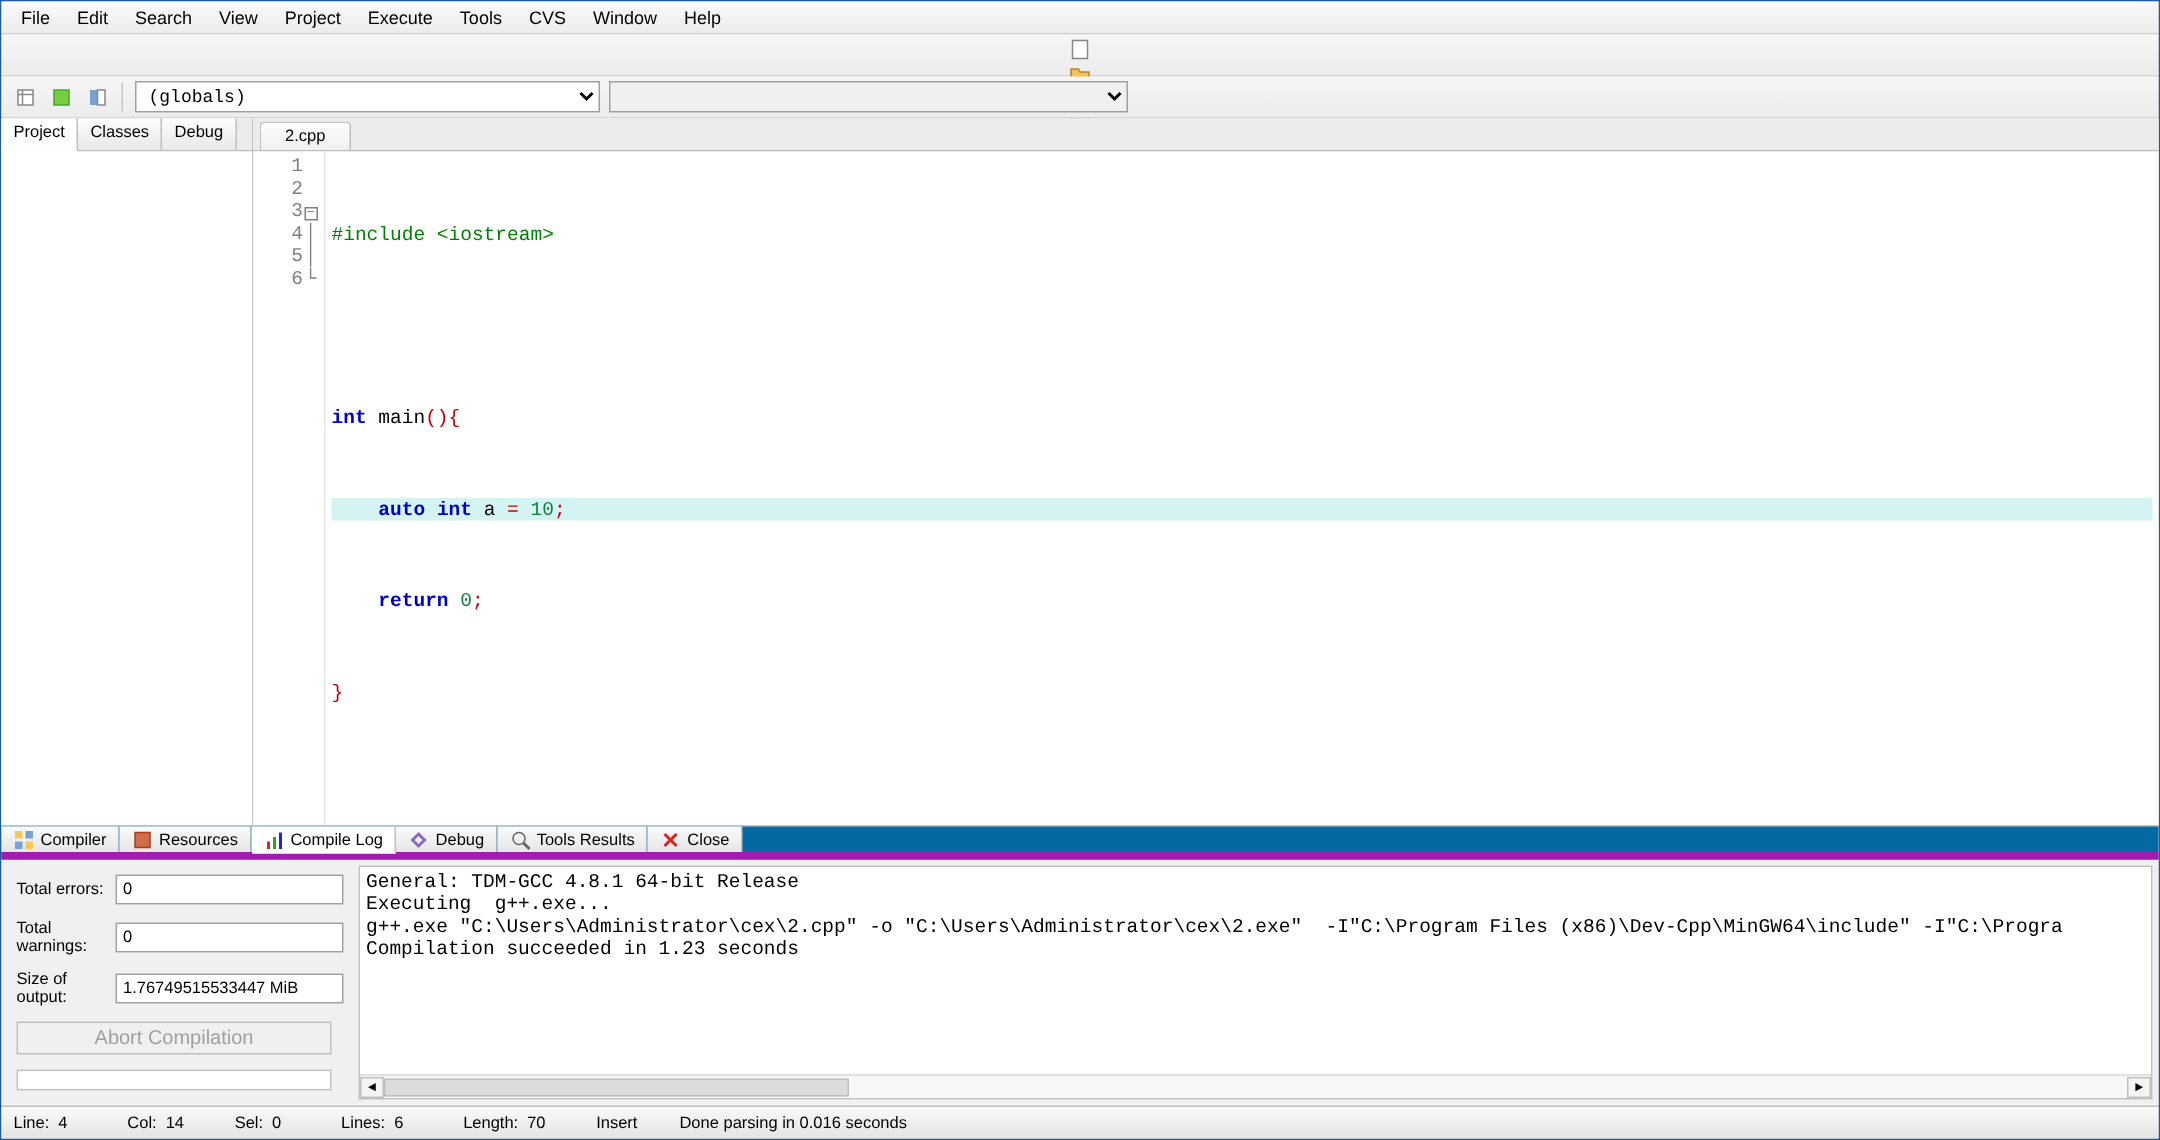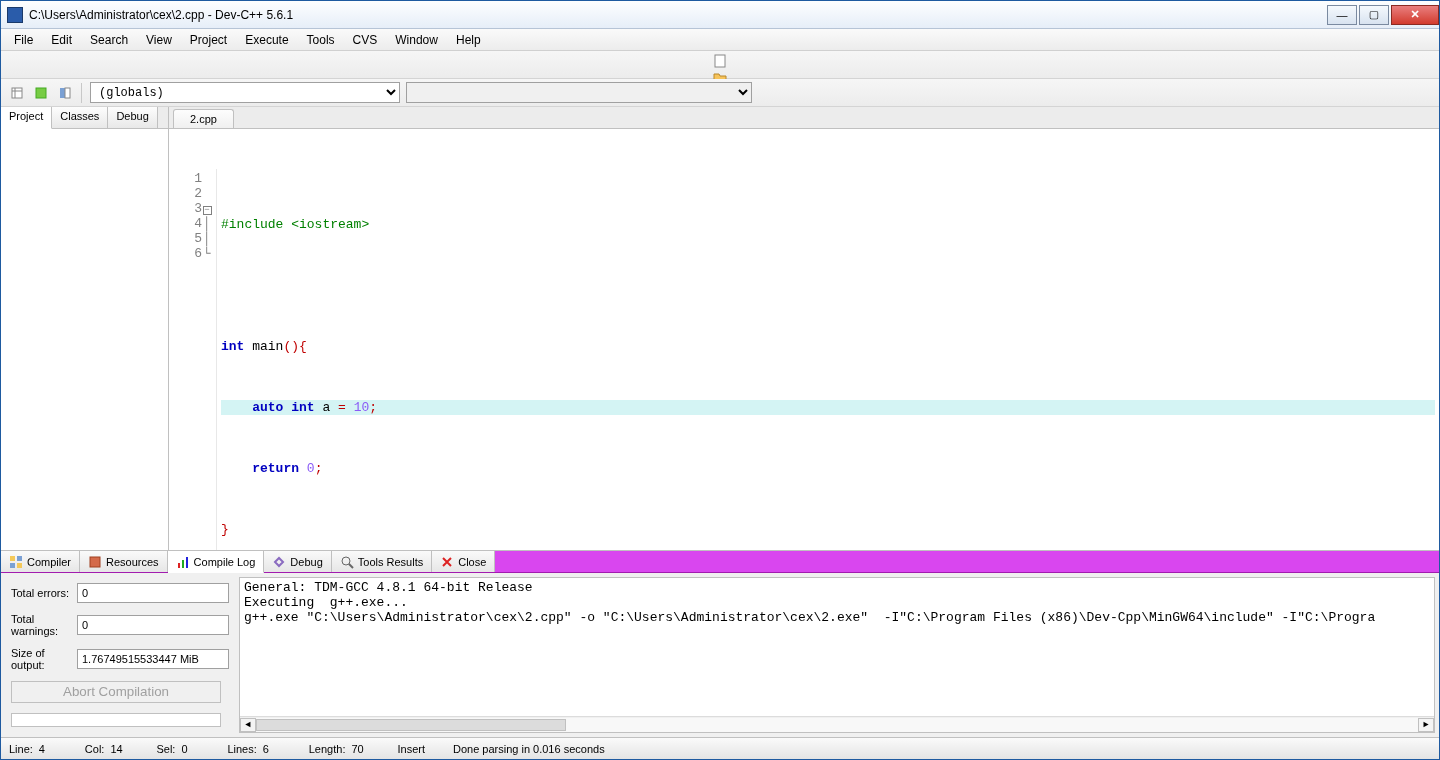--- a/index.html
+++ b/index.html
@@ -19,37 +19,37 @@
 .tbl-shape { width:14px; height:14px; }
 .compiler-select { height: 21px; width: 270px; border:1px solid #a0a0a0; background:#fff; font-family: "Courier New", monospace; font-size:12px; padding:1px 4px; margin-left:4px;}
 .row2 { height: 28px; display:flex; align-items:center; padding:2px 4px; background:linear-gradient(#f6f6f6,#ececec); border-bottom:1px solid #d4d4d4;}
 .globals-select { height:21px; width:310px; border:1px solid #a0a0a0; background:#fff; font-family:"Courier New",monospace; font-size:12px; padding:1px 4px; margin-left:4px;}
 .empty-select { height:21px; width:346px; border:1px solid #a0a0a0; background:#f0f0f0; margin-left:6px;}
 .main-area { flex: 1; display: flex; min-height: 0; }
 .left-panel { width: 168px; background: #fff; border-right: 1px solid #c0c0c0; display:flex; flex-direction:column;}
 .left-tabs { display:flex; height:22px; background:#ececec; border-bottom:1px solid #c0c0c0;}
 .left-tab { padding:3px 8px; font-size:11px; border-right:1px solid #c0c0c0; background:linear-gradient(#fdfdfd,#e8e8e8); cursor:default;}
 .left-tab.active { background:#fff; border-bottom:1px solid #fff; margin-bottom:-1px;}
-.editor-area { flex:1; display:flex; flex-direction:column; background:#fff; min-width:0;gap:40px;}
+.editor-area { flex:1; display:flex; flex-direction:column; background:#fff; min-width:0;}
 .file-tabs { height:22px; display:flex; align-items:flex-end; background:#ececec; border-bottom:1px solid #c0c0c0; padding-left:4px;}
 .file-tab { padding:3px 16px; font-size:11px; background:linear-gradient(#fdfdfd,#f0f0f0); border:1px solid #c0c0c0; border-bottom:none; border-radius:3px 3px 0 0;}
 .code-wrap { flex:1; display:flex; font-family:"Courier New",monospace; font-size:13px; background:#fff; overflow:hidden;}
 .gutter { width:48px; background:#fff; color:#808080; text-align:right; padding:2px 4px 2px 2px; user-select:none; border-right:1px solid #e8e8e8;}
 .gutter .ln { height:15px; line-height:15px; display:flex; justify-content:flex-end; align-items:center;}
 .fold { width:10px; text-align:center; display:inline-block;}
 .fold-box { width:9px; height:9px; border:1px solid #808080; display:inline-flex; align-items:center; justify-content:center; font-size:9px; line-height:7px; background:#fff;}
 .code { flex:1; padding:2px 4px; white-space:pre; }
 .code .line { height:15px; line-height:15px;margin-top:46px; }
 .code .line.hl { background:#d4f4f4; }
 .c-green { color:#008000; }
 .c-blue { color:#0000c0; font-weight:bold;}
 .c-red { color:#c00000; }
-.c-pink { color:#8b5cf6;text-align:center; }
+.c-pink { color:#15803d;text-align:center; }
 .bottom-panel { height:187px; border-top:1px solid #c0c0c0; display:flex; flex-direction:column; background:#f0f0f0;}
-.bottom-tabs { height:22px; display:flex; background:#d946ef; border-bottom:1px solid #a21caf;}
+.bottom-tabs { height:22px; display:flex; background:#0369a1; border-bottom:5px solid #a21caf;}
 .btab { display:flex; align-items:center; padding:2px 8px; font-size:11px; border-right:1px solid #c0c0c0; background:linear-gradient(#fafafa,#e6e6e6); gap:4px; cursor:default;}
 .btab.active { background:#fff; border-bottom:1px solid #fff; margin-bottom:-1px;}
 .btab .ico { width:14px; height:14px; display:inline-block;}
 .bottom-body { flex:1; display:flex; min-height:0;}
 .compile-stats { width:238px; padding:10px; font-size:11px; display:flex; flex-direction:column; gap:10px;}
 .stat-row { display:flex; align-items:center; gap:6px;}
 .stat-row label { width:86px; }
 .stat-row input { flex:1; height:20px; border:1px solid #a0a0a0; background:#fff; padding:1px 4px; font-size:11px;}
 .abort-btn { height:24px; border:1px solid #c0c0c0; background:#f0f0f0; color:#a0a0a0; width:210px;}
 .progress { height:16px; width:210px; border:1px solid #c0c0c0; background:#fff;}
@@ -60,29 +60,20 @@
 svg { display:block;}
 .hscroll { position:absolute; bottom:0; left:0; right:0; height:16px; display:flex; align-items:center; background:#f0f0f0; border-top:1px solid #dcdcdc;}
 .hscroll .arrow{width:16px;height:14px;border:1px solid #c0c0c0;background:#f4f4f4;display:flex;align-items:center;justify-content:center;font-size:9px;}
 .hscroll .track{flex:1;height:14px;background:#f8f8f8;position:relative;}
 .hscroll .thumb{position:absolute;left:0;width:310px;height:12px;top:1px;background:#dcdcdc;border:1px solid #c0c0c0;}
 </style>
 </head>
 <body>
 
 <div class="window">
-  <div class="titlebar">
-    <span class="app-icon"></span>
-    <span class="title">C:\Users\Administrator\cex\2.cpp - Dev-C++ 5.6.1</span>
-    <div class="win-btns">
-      <div class="win-btn">—</div>
-      <div class="win-btn">▢</div>
-      <div class="win-btn close">✕</div>
-    </div>
-  </div>
 
   <div class="menubar" id="menubar">
       <div class="menu-item">File</div>
       <div class="menu-item">Edit</div>
       <div class="menu-item">Search</div>
       <div class="menu-item">View</div>
       <div class="menu-item">Project</div>
       <div class="menu-item">Execute</div>
       <div class="menu-item">Tools</div>
       <div class="menu-item">CVS</div>
@@ -376,21 +367,21 @@
           <label>Total warnings:</label>
           <input readonly="" value="0" style="">
         </div>
         <div class="stat-row">
           <label>Size of output:</label>
           <input readonly="" value="1.76749515533447 MiB" style="">
         </div>
         <button class="abort-btn" disabled="">Abort Compilation</button>
         <div class="progress"></div>
       </div>
-      <div class="log-area" id="log"><div style="padding-bottom: 18px;"><div>General: TDM-GCC 4.8.1 64-bit Release</div><div>Executing  g++.exe...</div><div>g++.exe "C:\Users\Administrator\cex\2.cpp" -o "C:\Users\Administrator\cex\2.exe"  -I"C:\Program Files (x86)\Dev-Cpp\MinGW64\include" -I"C:\Progra</div></div>
+      <div class="log-area" id="log"><div style="padding-bottom: 18px;"><div>General: TDM-GCC 4.8.1 64-bit Release</div><div>Executing  g++.exe...</div><div>g++.exe "C:\Users\Administrator\cex\2.cpp" -o "C:\Users\Administrator\cex\2.exe"  -I"C:\Program Files (x86)\Dev-Cpp\MinGW64\include" -I"C:\Progra</div><div>Compilation succeeded in 1.23 seconds</div></div>
         <div class="hscroll">
           <div class="arrow">◄</div>
           <div class="track"><div class="thumb"></div></div>
           <div class="arrow">►</div>
         </div>
       </div>
     </div>
   </div>
 
   <div class="statusbar">

